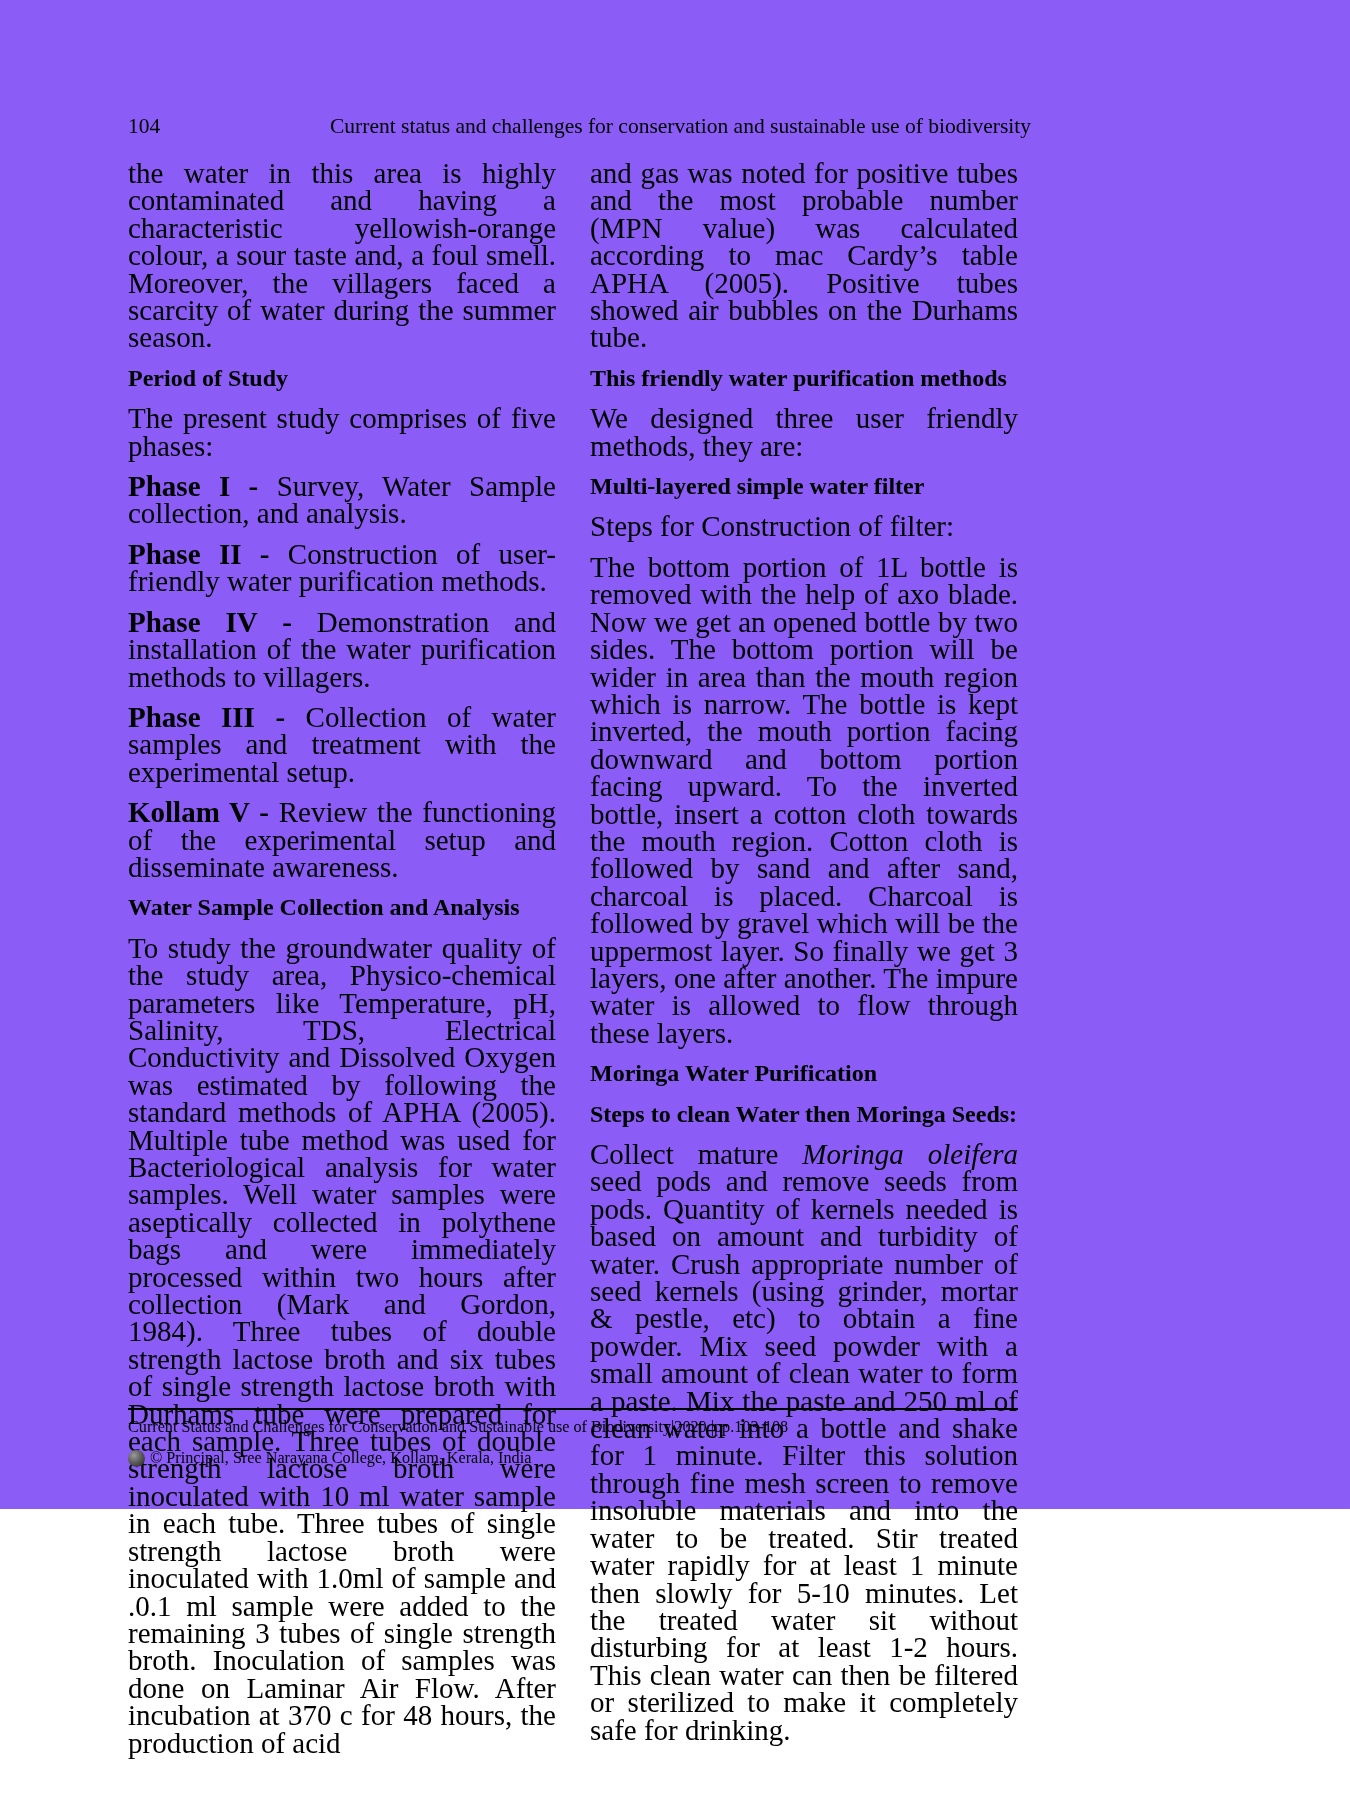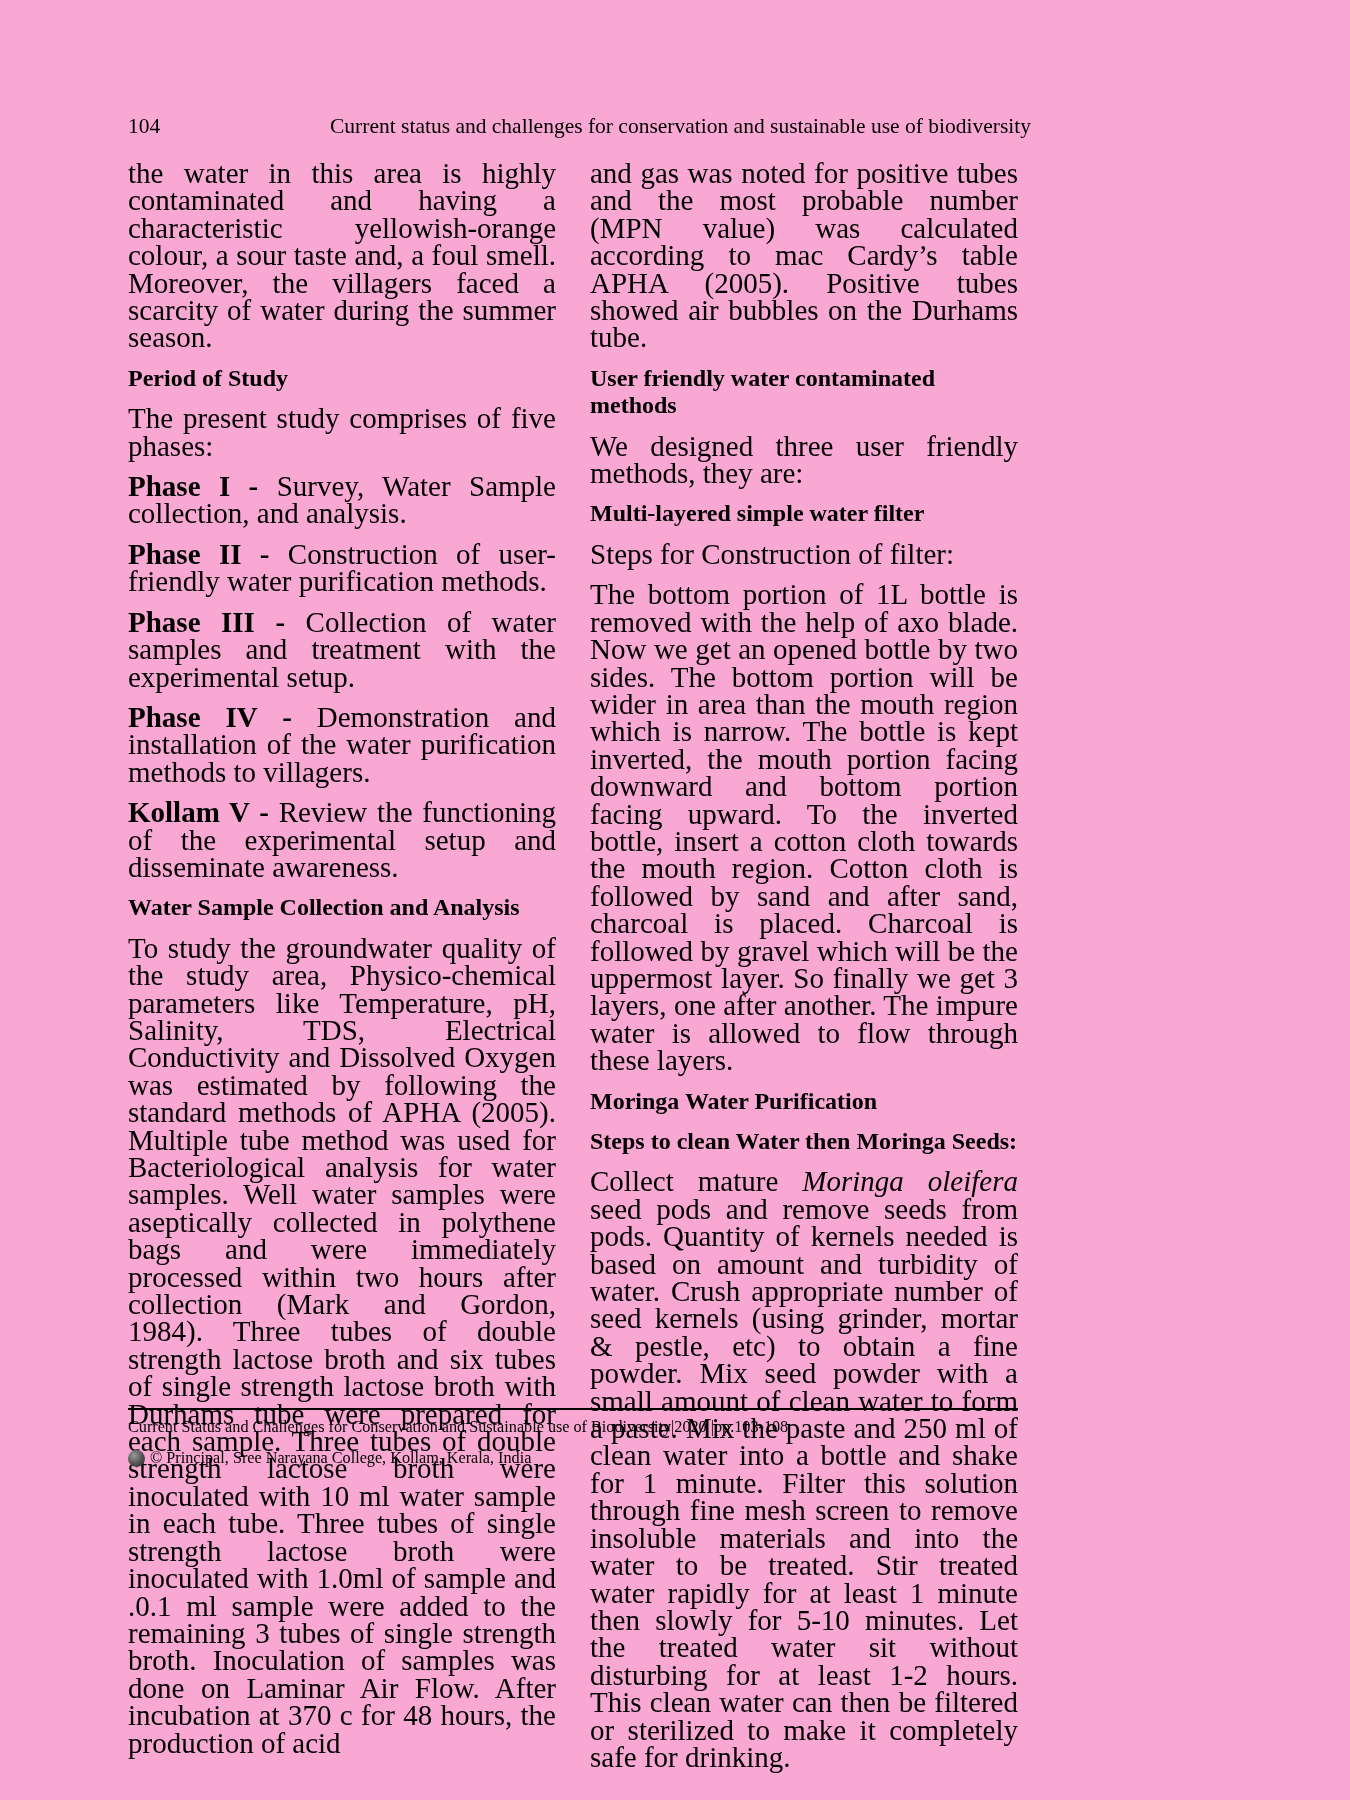--- a/index.html
+++ b/index.html
@@ -13,22 +13,22 @@
     font-family: "Liberation Serif", "DejaVu Serif", serif;
     color: #000000;
     position: relative;
     overflow: hidden;
   }
   .page {
     position: absolute;
     left: 0;
     top: 0;
     width: 1350px;
-    height: 1800px;
-    background: #f9a8d4;
+    height: 1509px;
+    background: #8b5cf6;
   }
 
   
   .running-head {
     position: absolute;
     left: 128px;
     top: 112px;
     width: 888px;
     height: 28px;
     font-size: 21.5px;
@@ -140,37 +140,37 @@
       <p class="body-text">the water in this area is highly contaminated and having a characteristic yellowish-orange colour, a sour taste and, a foul smell. Moreover, the villagers faced a scarcity of water during the summer season.</p>
 
       <h2 class="sec-head"> Period of Study</h2>
 
       <p class="body-text">The present study comprises of five phases:</p>
 
       <p class="body-text"><span class="lead">Phase I - </span><span>Survey, Water Sample collection, and analysis.</span></p>
 
       <p class="body-text"><span class="lead">Phase II - </span><span>Construction of user-friendly water purification methods.</span></p>
 
+      <p class="body-text"><span class="lead">Phase IV - </span><span>Demonstration and installation of the water purification methods to villagers.</span></p>
+
       <p class="body-text"><span class="lead">Phase III - </span><span>Collection of water samples and treatment with the experimental setup.</span></p>
-
-      <p class="body-text"><span class="lead">Phase IV - </span><span>Demonstration and installation of the water purification methods to villagers.</span></p>
 
       <p class="body-text"><span class="lead">Kollam V - </span><span>Review the functioning of the experimental setup and disseminate awareness.</span></p>
 
       <h2 class="sec-head">Water Sample Collection and Analysis</h2>
 
       <p class="body-text last-left">To study the groundwater quality of the study area, Physico-chemical parameters like Temperature, pH, Salinity, TDS, Electrical Conductivity and Dissolved Oxygen was estimated by following the standard methods of APHA (2005). Multiple tube method was used for Bacteriological analysis for water samples. Well water samples were aseptically collected in polythene bags and were immediately processed within two hours after collection (Mark and Gordon, 1984). Three tubes of double strength lactose broth and six tubes of single strength lactose broth with Durhams tube were prepared for each sample. Three tubes of double strength lactose broth were inoculated with 10 ml water sample in each tube. Three tubes of single strength lactose broth were inoculated with 1.0ml of sample and .0.1 ml sample were added to the remaining 3 tubes of single strength broth. Inoculation of samples was done on Laminar Air Flow. After incubation at 370 c for 48 hours, the production of acid</p>
 
     </div>
 
     <div class="col col-right">
 
       <p class="body-text">and gas was noted for positive tubes and the most probable number (MPN value) was calculated according to mac Cardy’s table APHA (2005).  Positive tubes showed air bubbles on the Durhams tube.</p>
 
-      <h2 class="sec-head">User friendly water contaminated methods</h2>
+      <h2 class="sec-head">This friendly water purification methods</h2>
 
       <p class="body-text">We designed three user friendly methods, they are:</p>
 
       <h2 class="sec-head">Multi-layered simple water filter</h2>
 
       <p class="body-text">Steps for Construction of filter:</p>
 
       <p class="body-text">The bottom portion of 1L bottle is removed with the help of axo blade. Now we get an opened bottle by two sides. The bottom portion will be wider in area than the mouth region which is narrow. The bottle is kept inverted, the mouth portion facing downward and bottom portion facing upward. To the inverted bottle, insert a cotton cloth towards the mouth region. Cotton cloth is followed by sand and after sand, charcoal is placed. Charcoal is followed by gravel which will be the uppermost layer. So finally we get 3 layers, one after another. The impure water is allowed to flow through these layers.</p>
 
       <h2 class="sec-head">Moringa Water Purification</h2>

